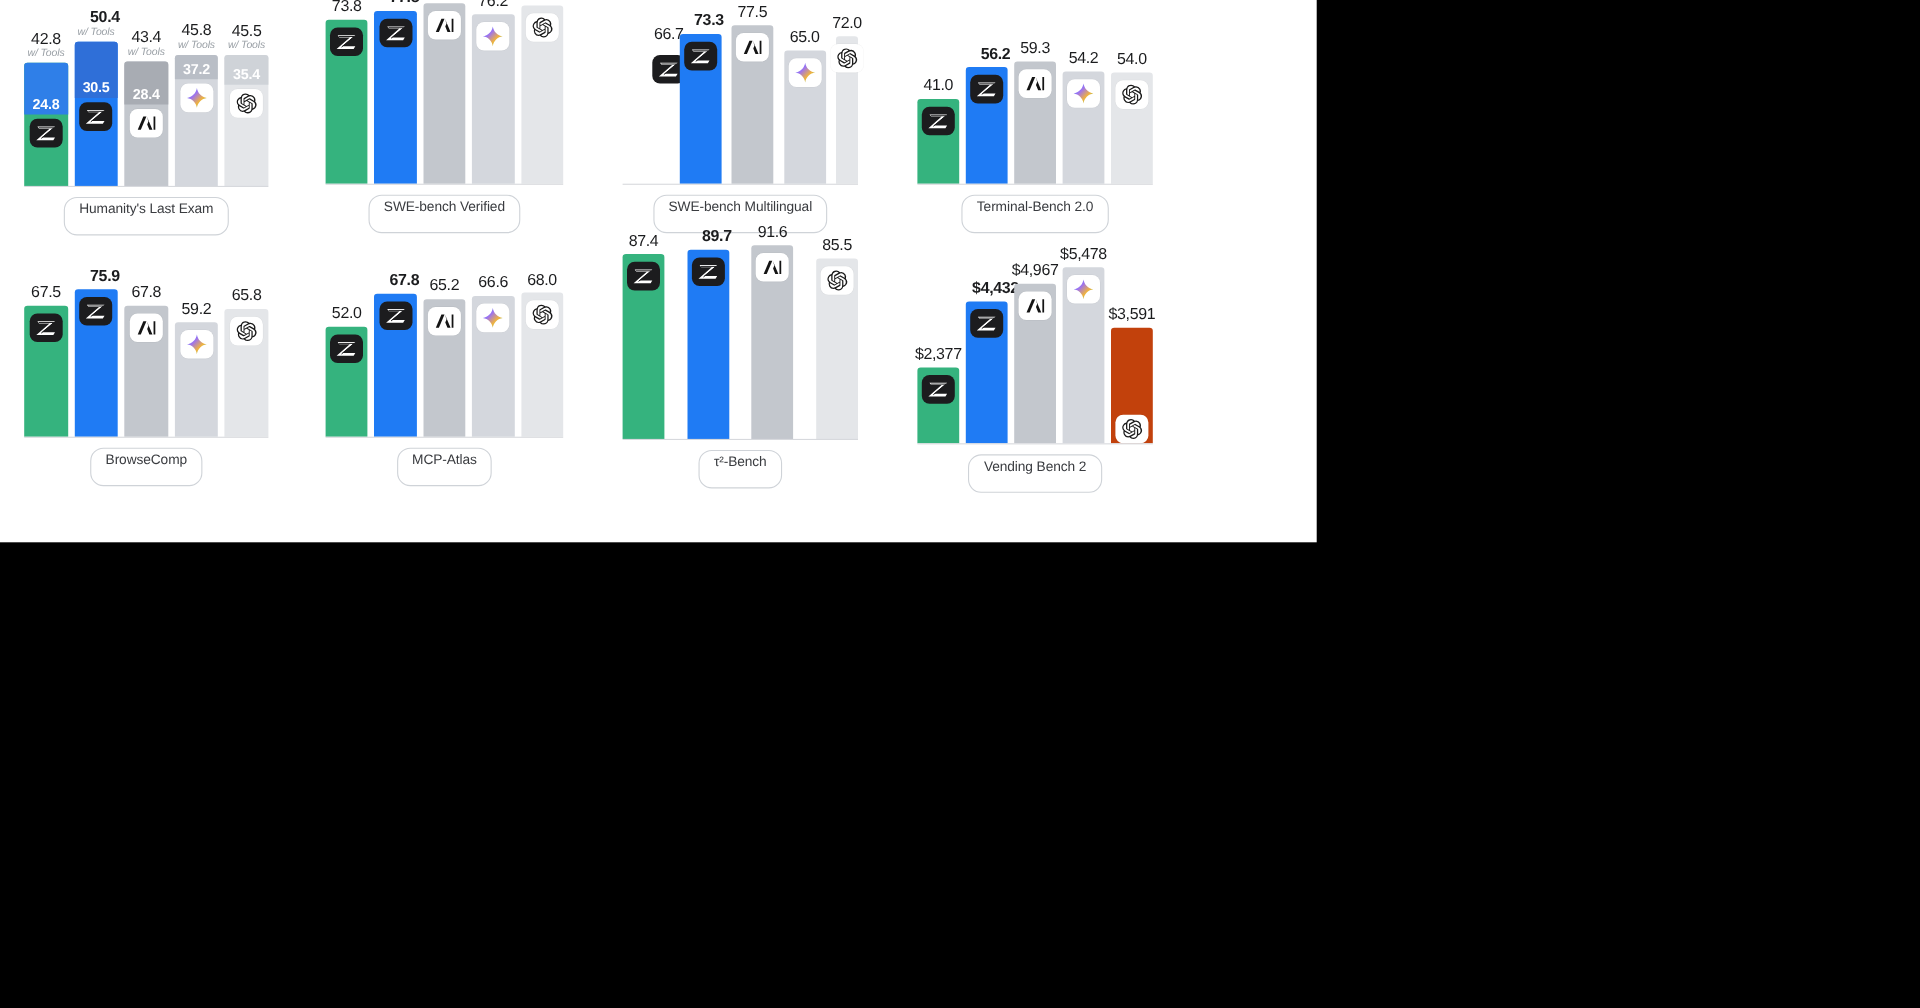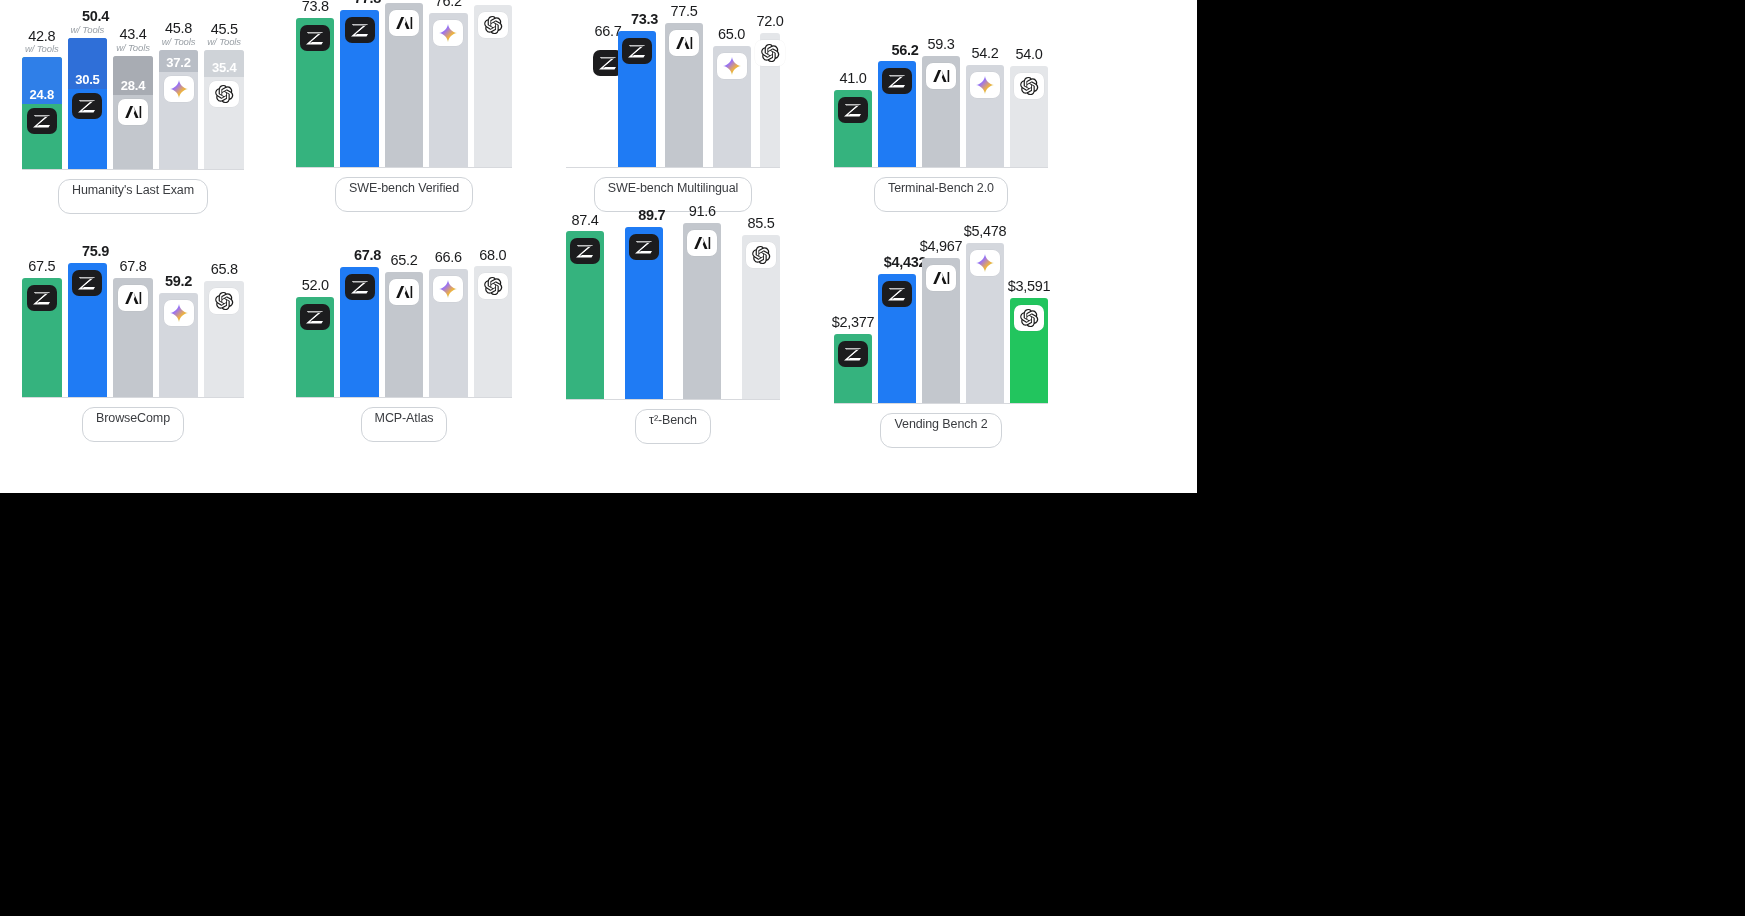--- a/index.html
+++ b/index.html
@@ -459,21 +459,21 @@
                 <div class="valbox"><span class="val">67.8</span></div>
                 <div class="logo light">
                   <svg width="22" height="16" viewBox="0 0 22 16">
                     <path d="M3.2 14 L8.3 2 H11.1 L6 14 Z" fill="#141414"></path>
                     <path d="M11.5 2 L16.6 14 H13.8 L11.8 9.2 L12.9 6.4 Z" fill="#141414"></path>
                     <path d="M17.6 2 L19.2 2 L19.2 14 L17.6 14 Z" fill="#141414"></path>
                   </svg>
                 </div>
               </div>
             </div>
-            <div class="barwrap" style="width: 39.6px; font-weight: bold;">
+            <div class="barwrap" style="width: 39.6px;">
               <div class="bar" style="height: 104.305px; background: rgb(212, 215, 221);">
                 <div class="valbox"><span class="val">59.2</span></div>
                 <div class="logo light">
                   <svg width="20" height="20" viewBox="0 0 20 20">
                     <defs>
                       <linearGradient id="gmg" x1="0" y1="0" x2="1" y2="1">
                         <stop offset="0%" stop-color="#4285f4"></stop>
                         <stop offset="35%" stop-color="#9b72f2"></stop>
                         <stop offset="65%" stop-color="#f0b33e"></stop>
                         <stop offset="100%" stop-color="#3fbf5f"></stop>
@@ -670,21 +670,21 @@
                         <stop offset="65%" stop-color="#f0b33e"></stop>
                         <stop offset="100%" stop-color="#3fbf5f"></stop>
                       </linearGradient>
                     </defs>
                     <path d="M10 1 C10.6 5.6 14.4 9.4 19 10 C14.4 10.6 10.6 14.4 10 19 C9.4 14.4 5.6 10.6 1 10 C5.6 9.4 9.4 5.6 10 1 Z" fill="url(#gmg)"></path>
                   </svg>
                 </div>
               </div>
             </div>
             <div class="barwrap" style="width: 38px;">
-              <div class="bar" style="height: 104.787px; background: #22c55e;">
+              <div class="bar" style="height: 104.787px; background: #c2410c; justify-content: flex-end;">
                 <div class="valbox"><span class="val">$3,591</span></div>
                 <div class="logo light">
                   <svg width="20" height="20" viewBox="0 0 24 24">
                     <path fill="#1a1a1a" d="M21.6 10a5.4 5.4 0 0 0-.47-4.44 5.47 5.47 0 0 0-5.9-2.63A5.43 5.43 0 0 0 11.1 1.2a5.47 5.47 0 0 0-5.22 3.8A5.41 5.41 0 0 0 2.3 7.6a5.47 5.47 0 0 0 .67 6.42 5.4 5.4 0 0 0 .46 4.44 5.47 5.47 0 0 0 5.9 2.63 5.41 5.41 0 0 0 4.08 1.82 5.47 5.47 0 0 0 5.22-3.8 5.41 5.41 0 0 0 3.6-2.62 5.47 5.47 0 0 0-.63-6.49zm-8.2 11.45a4.06 4.06 0 0 1-2.6-.94l.13-.07 4.33-2.5a.71.71 0 0 0 .36-.62v-6.1l1.83 1.06a.07.07 0 0 1 .04.05v5.06a4.08 4.08 0 0 1-4.09 4.06zM4.6 17.7a4.05 4.05 0 0 1-.49-2.72l.13.08 4.33 2.5a.7.7 0 0 0 .71 0l5.29-3.05v2.11a.07.07 0 0 1-.03.06l-4.38 2.53a4.08 4.08 0 0 1-5.56-1.5zM3.47 8.3a4.06 4.06 0 0 1 2.13-1.78v5.15a.7.7 0 0 0 .35.61l5.27 3.04-1.83 1.06a.07.07 0 0 1-.06 0L4.95 13.8A4.08 4.08 0 0 1 3.47 8.3zm15.04 3.5l-5.29-3.07 1.83-1.05a.07.07 0 0 1 .07 0l4.38 2.53a4.06 4.06 0 0 1-.63 7.33v-5.15a.71.71 0 0 0-.36-.6zm1.82-2.74l-.13-.08-4.32-2.52a.7.7 0 0 0-.72 0L9.88 9.5V7.4a.06.06 0 0 1 .02-.06l4.38-2.52a4.06 4.06 0 0 1 6.03 4.2zM8.88 12.8L7.05 11.74a.07.07 0 0 1-.04-.05V6.63a4.06 4.06 0 0 1 6.66-3.12l-.13.07-4.33 2.5a.71.71 0 0 0-.36.62zm1-2.14L12.25 9.3l2.37 1.37v2.73l-2.36 1.36-2.37-1.36z"></path>
                   </svg>
                 </div>
               </div>
             </div>
           </div>
           <div class="baseline"></div>

